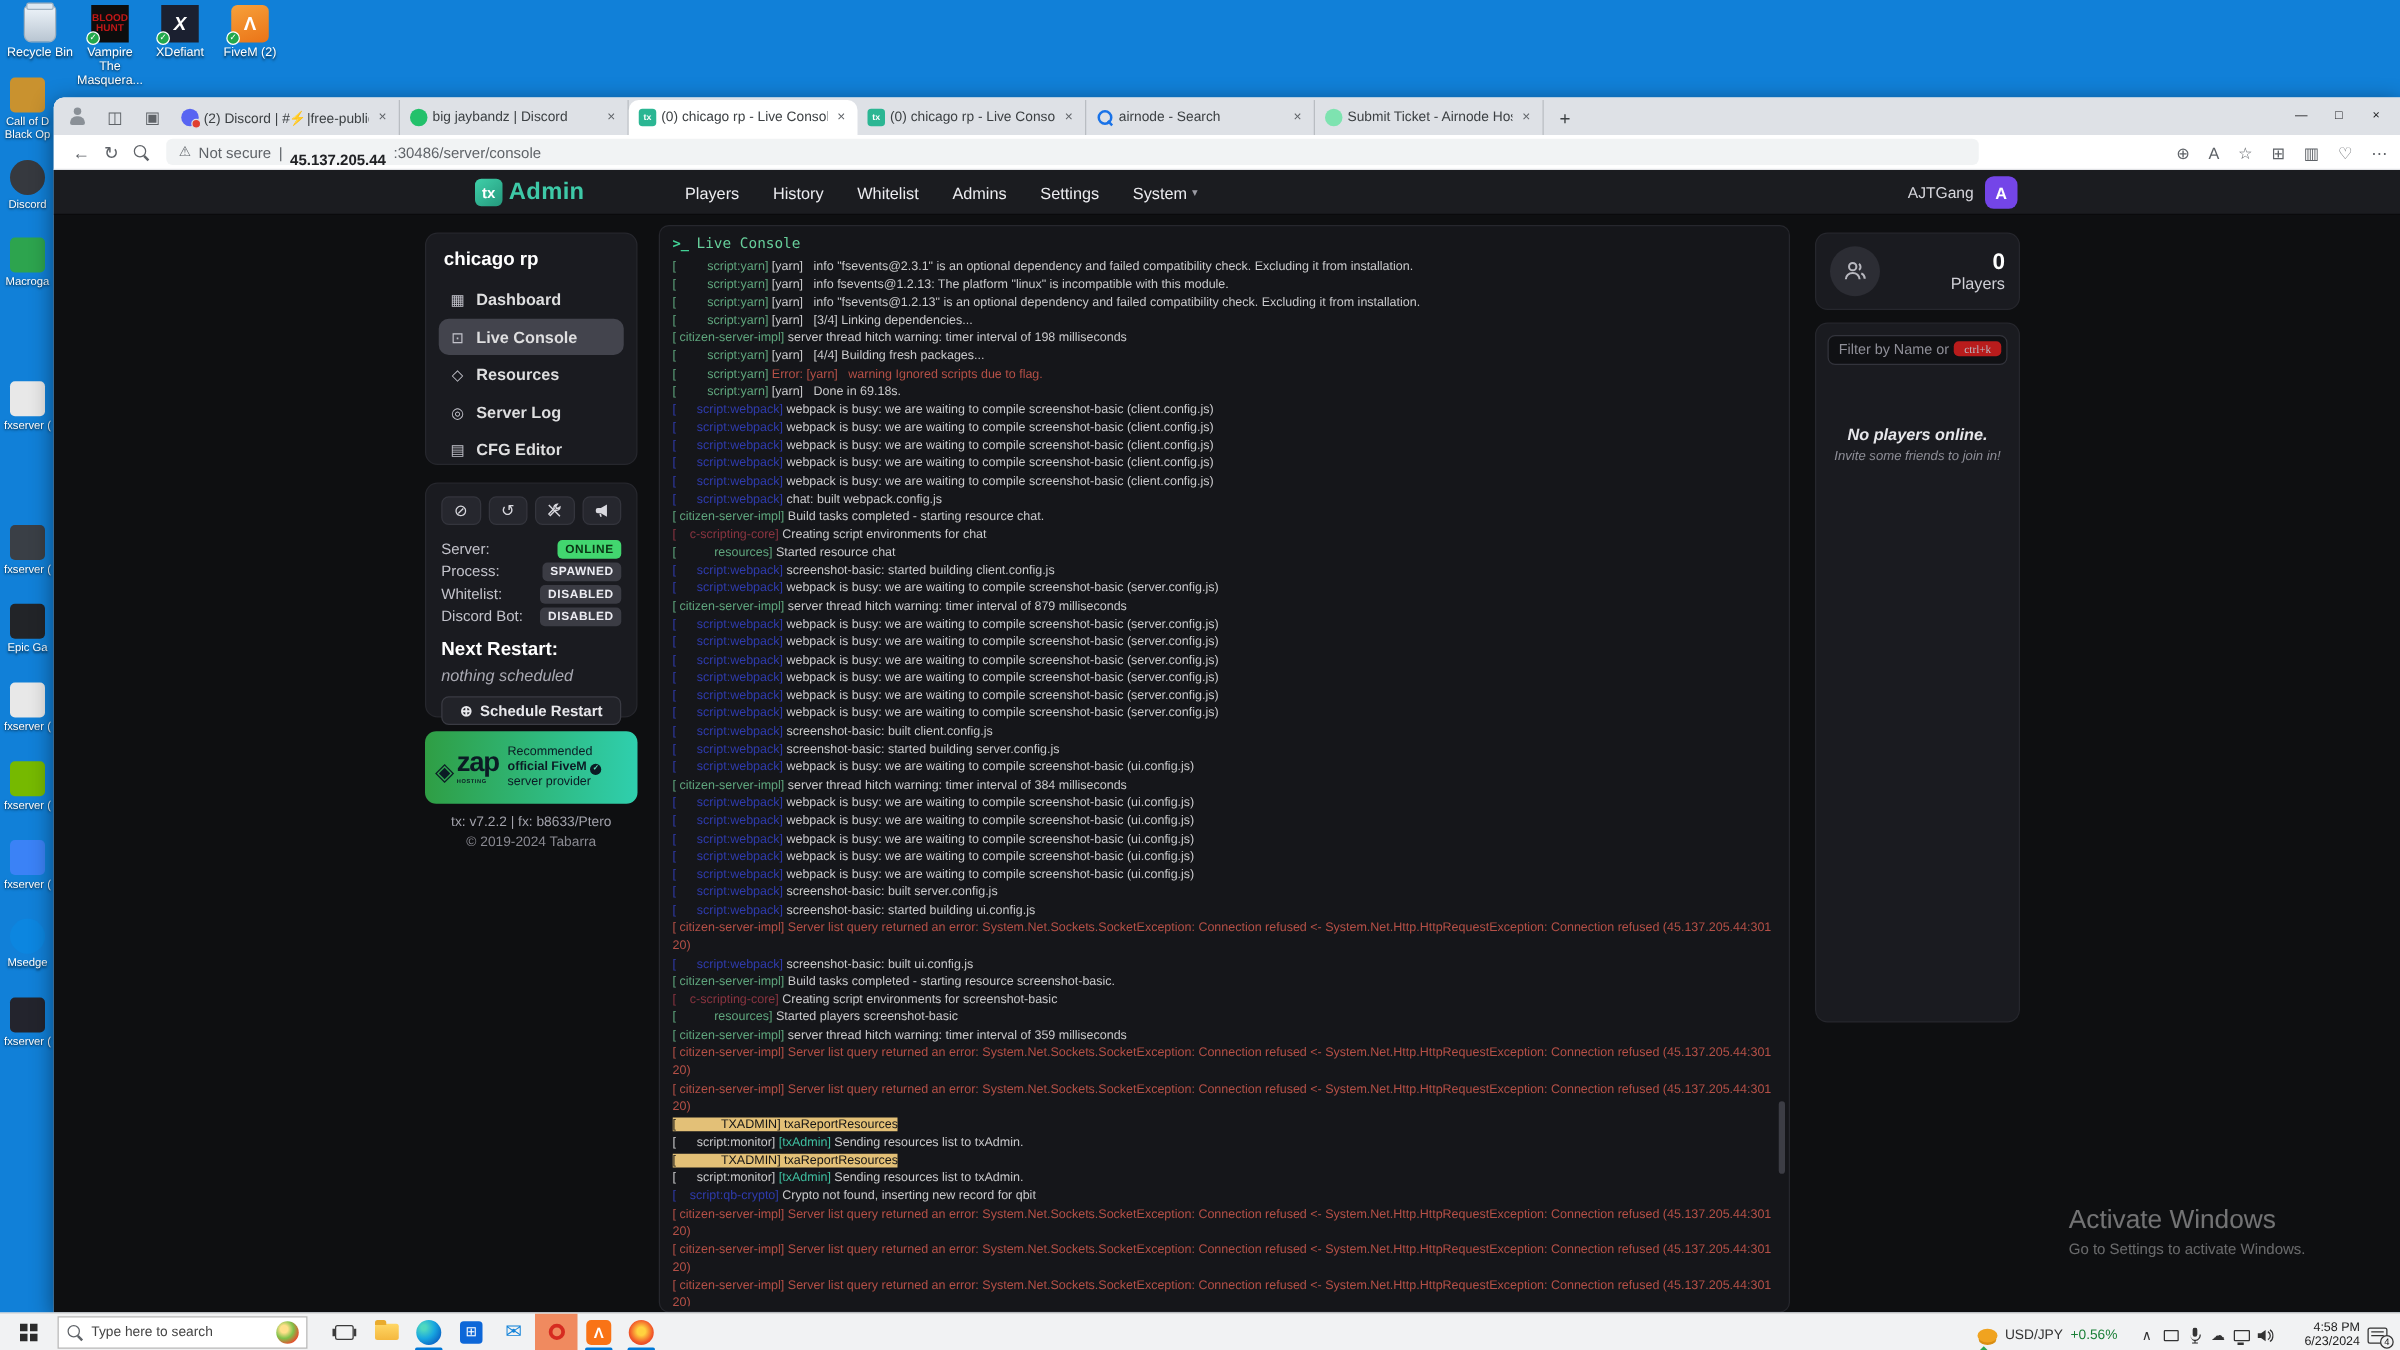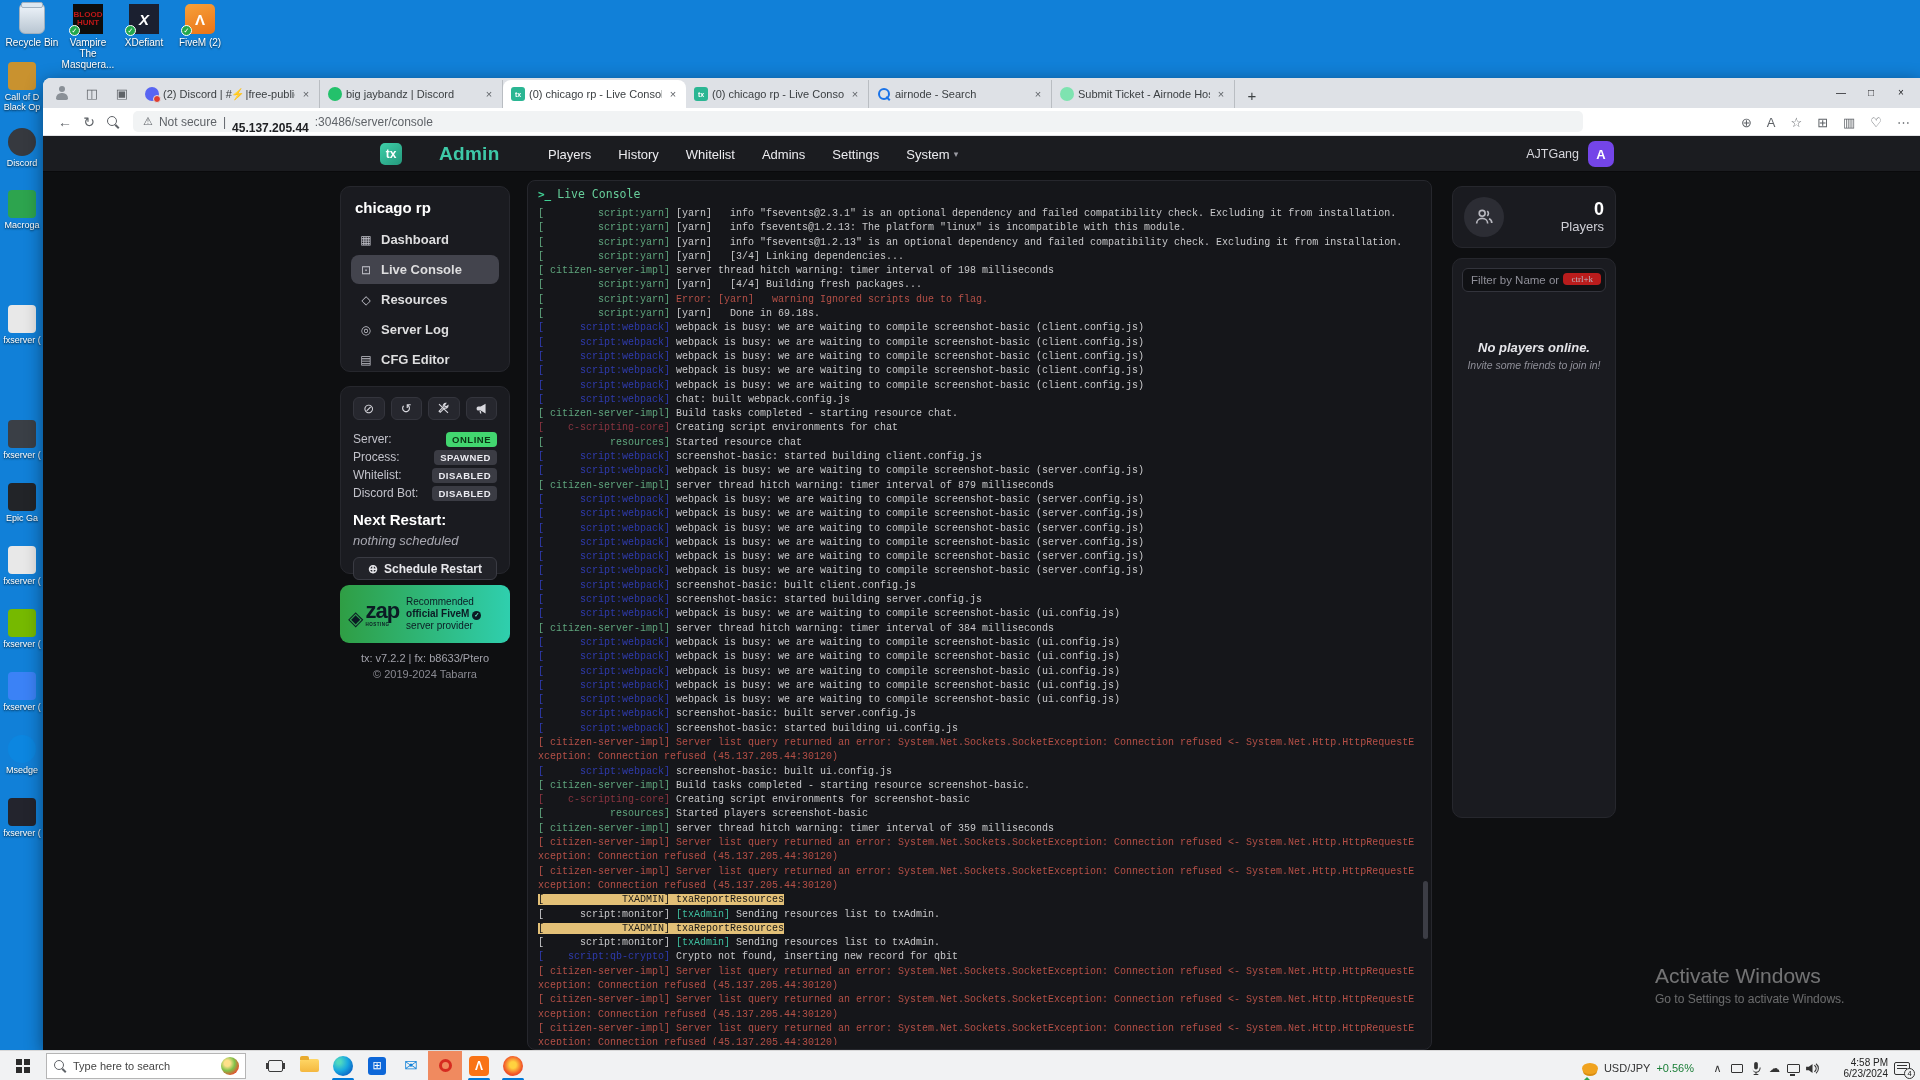--- a/index.html
+++ b/index.html
@@ -62,21 +62,21 @@
   .url-rest { color:#5f6368; }
   .warn-glyph { font-size:11px; color:#5f6368; }
   .addr-icons { position:absolute; right:10px; top:0; height:28px; display:flex; align-items:center; gap:15px; }
   .aicon { color:#5f6368; font-size:13px; }
 
   
   .page { flex:1; position:relative; background:#0e0f11; overflow:hidden; }
   .tx-navbar { position:absolute; left:0; top:0; right:0; height:36px; background:#1b1c20; border-bottom:1px solid #0a0a0c; }
   .tx-logo { position:absolute; left:337px; top:7px; display:flex; align-items:center; gap:5px; }
   .tx-logo-badge { width:22px; height:22px; border-radius:5px; background:linear-gradient(140deg,#3fd0a9,#24987c); color:#fff; font-weight:bold; font-size:12px; display:flex; align-items:center; justify-content:center; }
-  .tx-logo-text { font-size:19px; font-weight:bold; color:#3ec9a7; letter-spacing:.3px;margin-left:32px; }
+  .tx-logo-text { font-size:19px; font-weight:bold; color:#3ec9a7; letter-spacing:.3px; }
   .tx-nav { position:absolute; left:505px; top:0; height:36px; display:flex; align-items:center; gap:27px; }
   .tx-nav-item { font-size:13px; color:#ececf0; font-weight:500; display:flex; align-items:center; gap:4px; }
   .tx-nav-caret { font-size:9px; color:#9a9aa2; }
   .tx-user { position:absolute; right:306px; top:0; height:36px; display:flex; align-items:center; gap:9px; }
   .tx-user-name { font-size:12.5px; color:#d6d6dc; }
   .tx-avatar { width:26px; height:26px; border-radius:7px; background:#7445e8; color:#fff; font-weight:bold; font-size:13px; display:flex; align-items:center; justify-content:center; }
 
   .card { position:absolute; background:#1a1b20; border:1px solid #26272d; border-radius:10px; }
   .sb-card1 { left:297px; top:50px; width:170px; height:186px; padding:10px; }
   .sb-title { font-size:15px; font-weight:bold; color:#fff; padding:2px 4px 9px; }
@@ -105,21 +105,21 @@
   .zap-right { color:#0b1b24; font-size:10px; line-height:12px; }
   .zap-right .b { font-weight:bold; }
   .zap-check { display:inline-block; width:9px; height:9px; border-radius:50%; background:#0b1b24; color:#5fe0b7; font-size:6px; line-height:9px; text-align:center; }
   .tx-footer1 { position:absolute; left:297px; top:516px; width:170px; text-align:center; font-size:11px; color:#a2a2ab; }
   .tx-footer2 { position:absolute; left:297px; top:532px; width:170px; text-align:center; font-size:11px; color:#8a8a92; }
 
   .console-card { left:484px; top:44px; width:905px; height:870px; background:#15161a; border-radius:8px; }
   .console-head { height:26px; display:flex; align-items:center; padding:0 10px; gap:6px; font-family:"DejaVu Sans Mono", monospace; }
   .console-prompt { color:#41d195; font-size:11px; font-weight:bold; }
   .console-title { color:#67cf9b; font-size:11.5px; }
-  .console-log { position:absolute; left:10px; right:12px; top:26px; bottom:4px; font-family:Liberation Mono, monospace; font-size:10px; line-height:14.3px; overflow:hidden; }
+  .console-log { position:absolute; left:10px; right:12px; top:26px; bottom:4px; font-family:Liberation Sans, sans-serif; font-size:10px; line-height:14.3px; overflow:hidden; }
   .cline { white-space:pre-wrap; word-break:break-all; }
   .c-g { color:#5fa57d; } .c-d { color:#c9c9cb; } .c-b { color:#2f3bad; } .c-r { color:#b55047; }
   .c-m { color:#8a3440; } .c-t { color:#3fbfa0; } .c-h { background:#e3c077; color:#161616; }
   .console-scroll { position:absolute; right:3px; top:700px; width:5px; height:58px; border-radius:3px; background:#3c3d45; }
 
   .pl-card1 { left:1409px; top:50px; width:164px; height:62px; padding:11px; display:flex; align-items:center; justify-content:space-between; }
   .pl-icon-circle { width:40px; height:40px; border-radius:50%; background:#2c2d34; display:flex; align-items:center; justify-content:center; }
   .pl-count-wrap { text-align:right; }
   .pl-count { font-size:18px; font-weight:bold; color:#fff; line-height:19px; }
   .pl-label { font-size:13px; color:#cfcfd6; }

